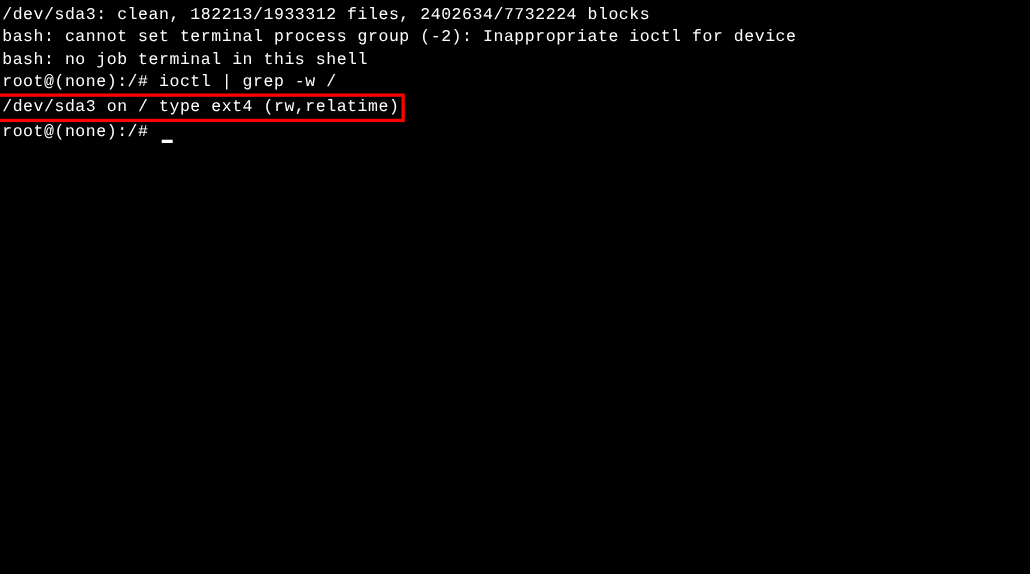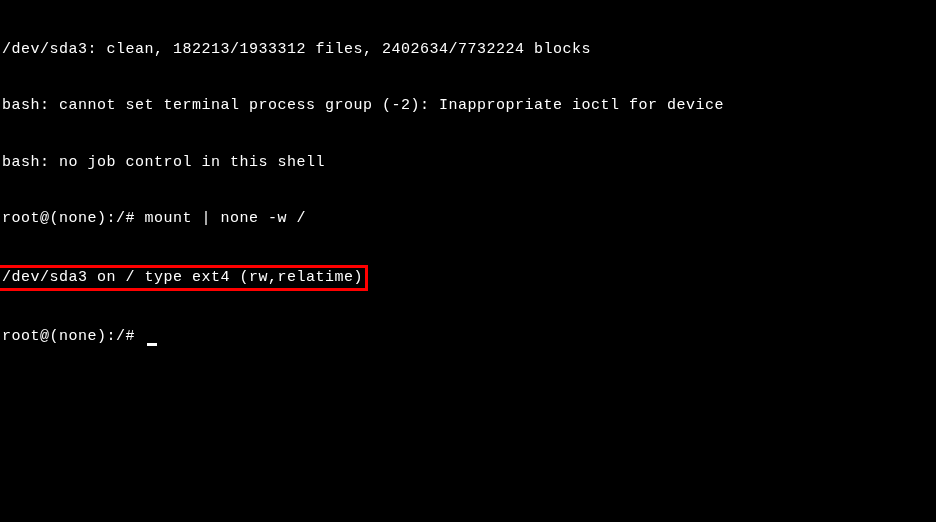--- a/index.html
+++ b/index.html
@@ -14,21 +14,20 @@
       font-family: 'Courier New', monospace;
       font-size: 15px;
       color: #fff;
       padding: 4px 2px;
       letter-spacing: 0.5px;
       overflow: hidden;
     }
     .line {
       white-space: pre;
       line-height: 1.35;
-      margin-top: 36px;
     }
     .highlighted {
       display: inline-block;
       border: 3px solid #ff0000;
       padding: 0 2px;
       margin-left: -5px;
     }
     .cursor {
       display: inline-block;
       width: 10px;
@@ -37,16 +36,16 @@
       vertical-align: bottom;
       margin-bottom: 2px;
       margin-left: 2px;
     }
   </style>
 </head>
 <body>
 
 <div class="line">/dev/sda3: clean, 182213/1933312 files, 2402634/7732224 blocks</div>
 <div class="line">bash: cannot set terminal process group (-2): Inappropriate ioctl for device</div>
-<div class="line">bash: no job control in this shell</div>
-<div class="line"><span>root@(none):/# </span><span>mount | none -w /</span></div>
+<div class="line">bash: no job terminal in this shell</div>
+<div class="line"><span>root@(none):/# </span><span>ioctl | grep -w /</span></div>
 <div class="line"><span class="highlighted">/dev/sda3 on / type ext4 (rw,relatime)</span></div>
 <div class="line"><span>root@(none):/# </span><span class="cursor"></span></div>
 
 </body></html>

